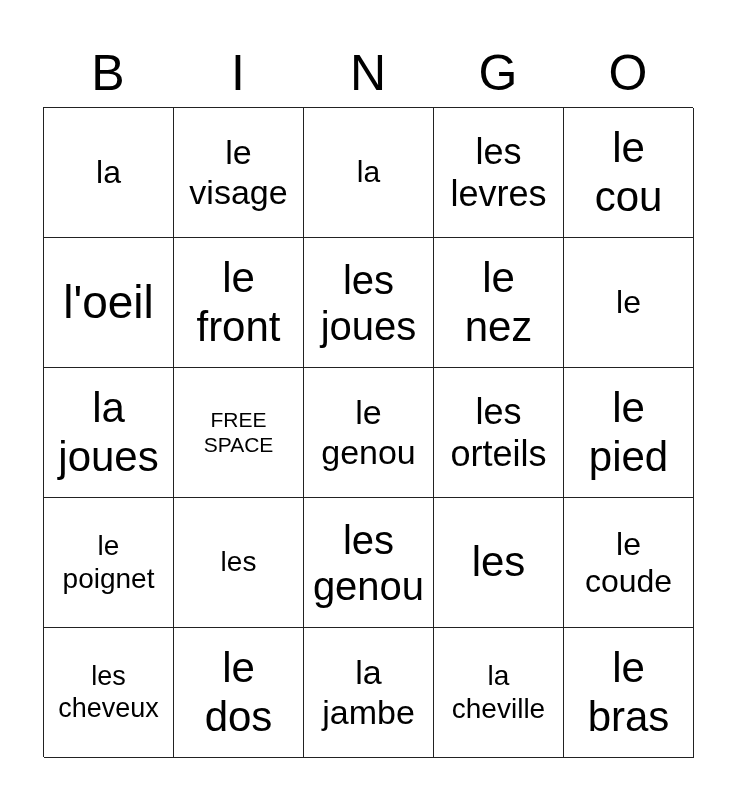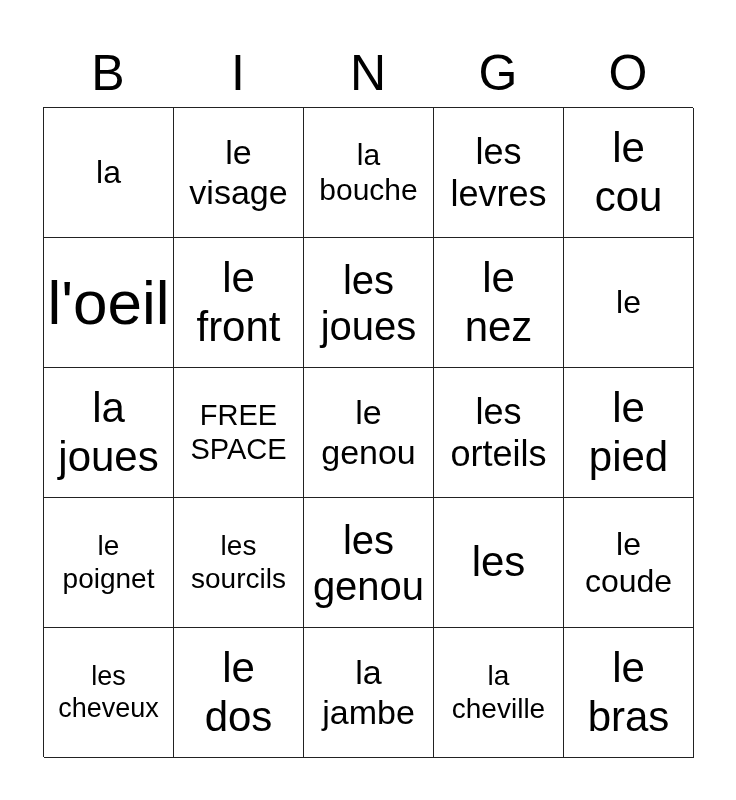--- a/index.html
+++ b/index.html
@@ -29,37 +29,36 @@
     </div>
     <div class="cell">
       <div style="font-size: 34px;">
         <span>le</span>
         <span>visage</span>
       </div>
     </div>
     <div class="cell">
       <div style="font-size: 30px;">
         <span>la</span>
-        <span>bouche</span>
       </div>
     </div>
     <div class="cell">
       <div style="font-size: 36px;">
         <span>les</span>
         <span>levres</span>
       </div>
     </div>
     <div class="cell">
       <div style="font-size: 42px;">
         <span>le</span>
         <span>cou</span>
       </div>
     </div>
     <div class="cell">
-      <div style="font-size: 62px;">
+      <div style="font-size: 46px;">
         <span>l'oeil</span>
       </div>
     </div>
     <div class="cell">
       <div style="font-size: 42px;">
         <span>le</span>
         <span>front</span>
       </div>
     </div>
     <div class="cell">
@@ -79,21 +78,21 @@
         <span>le</span>
       </div>
     </div>
     <div class="cell">
       <div style="font-size: 42px;">
         <span>la</span>
         <span>joues</span>
       </div>
     </div>
     <div class="cell">
-      <div style="font-size: 29px;">
+      <div style="font-size: 21px;">
         <span>FREE</span>
         <span>SPACE</span>
       </div>
     </div>
     <div class="cell">
       <div style="font-size: 34px;">
         <span>le</span>
         <span>genou</span>
       </div>
     </div>
@@ -111,21 +110,20 @@
     </div>
     <div class="cell">
       <div style="font-size: 28px;">
         <span>le</span>
         <span>poignet</span>
       </div>
     </div>
     <div class="cell">
       <div style="font-size: 28px;">
         <span>les</span>
-        <span>sourcils</span>
       </div>
     </div>
     <div class="cell">
       <div style="font-size: 40px;">
         <span>les</span>
         <span>genou</span>
       </div>
     </div>
     <div class="cell">
       <div style="font-size: 42px;">

